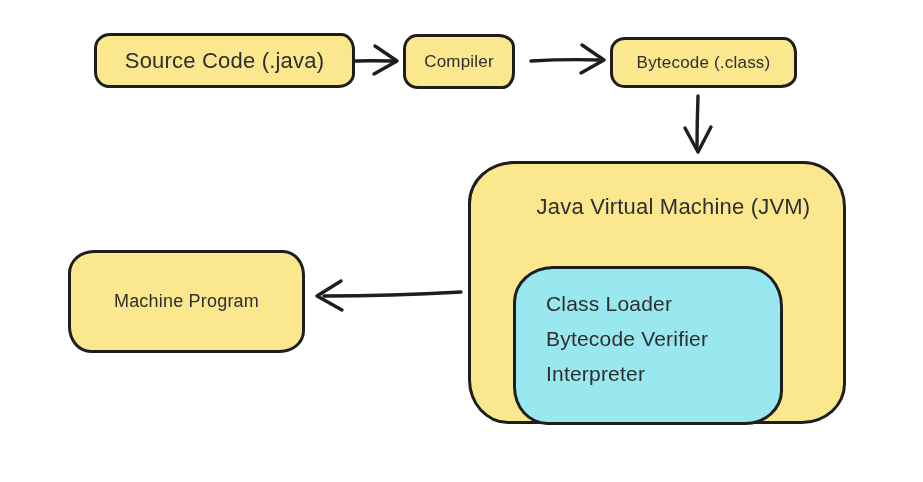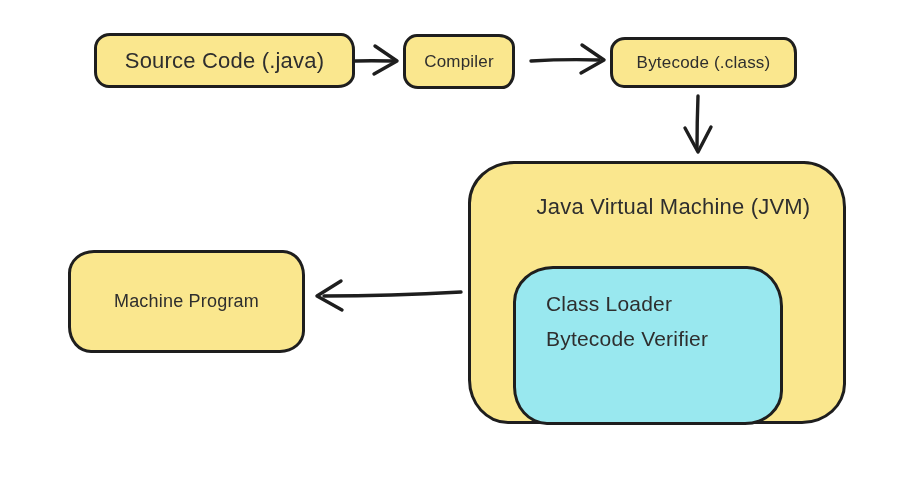--- a/index.html
+++ b/index.html
@@ -125,20 +125,21 @@
 
   <div class="node node-bytecode">
     <span class="label">Bytecode (.class)</span>
   </div>
 
   <div class="node node-jvm">
     <div class="jvm-title">Java Virtual Machine (JVM)</div>
     <div class="node-internals">
       <span class="line">Class Loader</span>
       <span class="line">Bytecode Verifier</span>
+      <span class="line">Interpreter</span>
     </div>
   </div>
 
   <div class="node node-running">
     <span class="label">Machine Program</span>
   </div>
 
 </div>
 
 </body></html>

